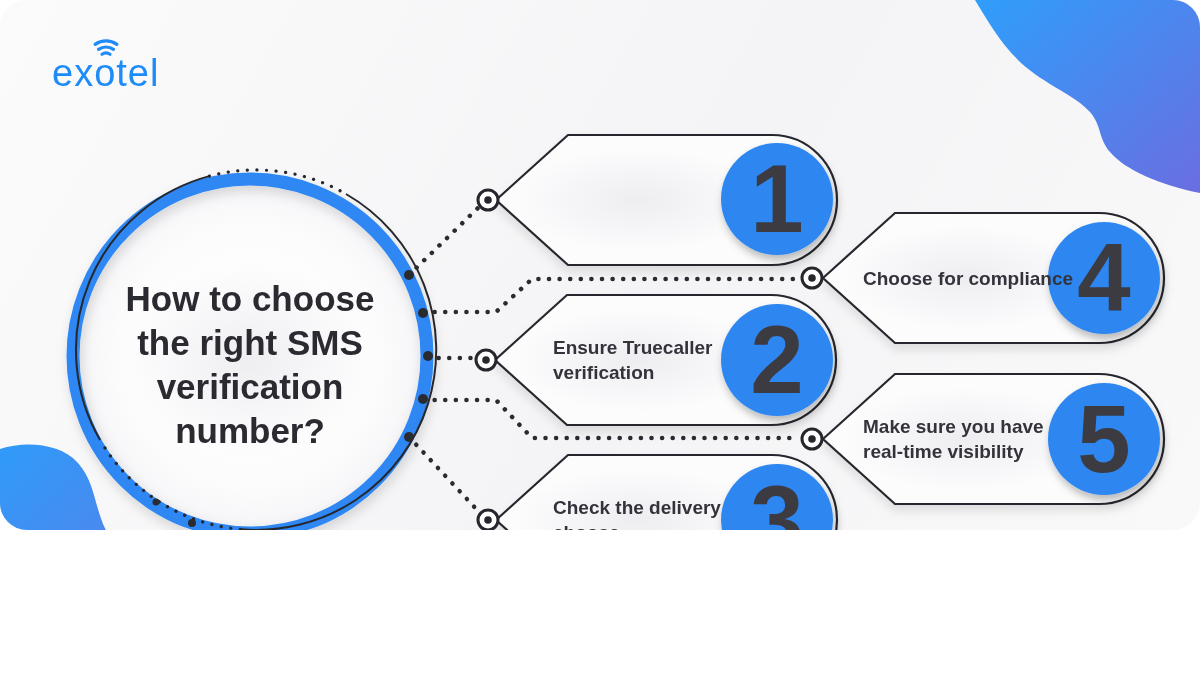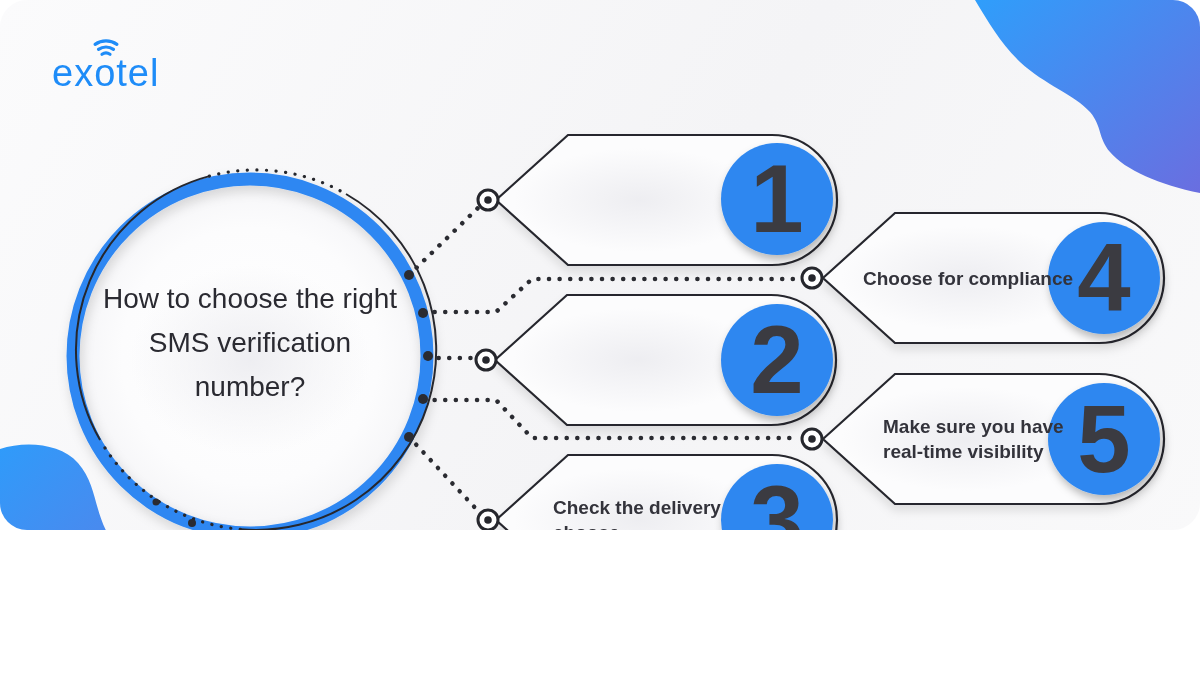--- a/index.html
+++ b/index.html
@@ -12,37 +12,37 @@
   .scene{position:absolute;left:0;top:0;z-index:1;}
   .txt{position:absolute;z-index:3;}
   .logo{left:52px;top:40px;width:150px;height:60px;}
   .logo-text{
     font-size:38px;color:#1e8cf8;font-weight:400;letter-spacing:1px;
     position:absolute;left:0;top:14px;line-height:1;
   }
   .logo-arcs{position:absolute;left:22px;top:-8px;}
   .title{
     left:100px;top:277px;width:300px;text-align:center;
-    font-size:28px;line-height:44px;font-weight:400;color:#2a2a31;
+    font-size:35px;line-height:44px;font-weight:700;color:#2a2a31;
   }
   .plabel{
     display:flex;align-items:center;height:134px;
     font-size:19px;line-height:25px;font-weight:700;color:#33333b;
   }
   .pnum{
     display:flex;align-items:center;justify-content:center;
     width:112px;height:112px;font-size:96px;font-weight:700;color:#3b3b41;
   }
   .n1{left:721px;top:143px;} .n2{left:721px;top:304px;} .n3{left:721px;top:464px;}
   .n4{left:1048px;top:222px;} .n5{left:1048px;top:383px;}
   .l1{left:553px;top:133px;width:190px;}
   .l2{left:553px;top:293px;width:175px;}
   .l3{left:553px;top:453px;width:180px;}
   .l4{left:863px;top:211px;width:215px;}
-  .l5{left:863px;top:372px;width:200px;margin-left:20px;}
+  .l5{left:863px;top:372px;width:200px;}
 </style>
 </head>
 <body>
 
 <div class="canvas">
 
   <svg class="scene" width="1200" height="675" viewBox="0 0 1200 675">
     <defs>
       <linearGradient id="gTR" x1="0" y1="0" x2="1" y2="1">
         <stop offset="0" stop-color="#2f9efb"></stop>
@@ -156,20 +156,21 @@
     <svg class="logo-arcs" width="64" height="30" viewBox="0 0 64 30" fill="none" stroke="#1e8cf8" stroke-width="3.2" stroke-linecap="round">
       <path d="M28,22.3 A7,7 0 0 1 36,22.3"></path>
       <path d="M24.5,17.4 A13,13 0 0 1 39.5,17.4"></path>
       <path d="M21.1,12.4 A19,19 0 0 1 42.9,12.4"></path>
     </svg>
     <span class="logo-text">exotel</span>
   </div>
 
   <div class="txt title">How to choose the right SMS verification number?</div>
 
+  <div class="txt plabel l2">Ensure Truecaller verification</div>
   <div class="txt plabel l3">Check the delivery choose</div>
   <div class="txt plabel l4">Choose for compliance</div>
   <div class="txt plabel l5">Make sure you have real-time visibility</div>
 
   <div class="txt pnum n1">1</div>
   <div class="txt pnum n2">2</div>
   <div class="txt pnum n3">3</div>
   <div class="txt pnum n4">4</div>
   <div class="txt pnum n5">5</div>
 

